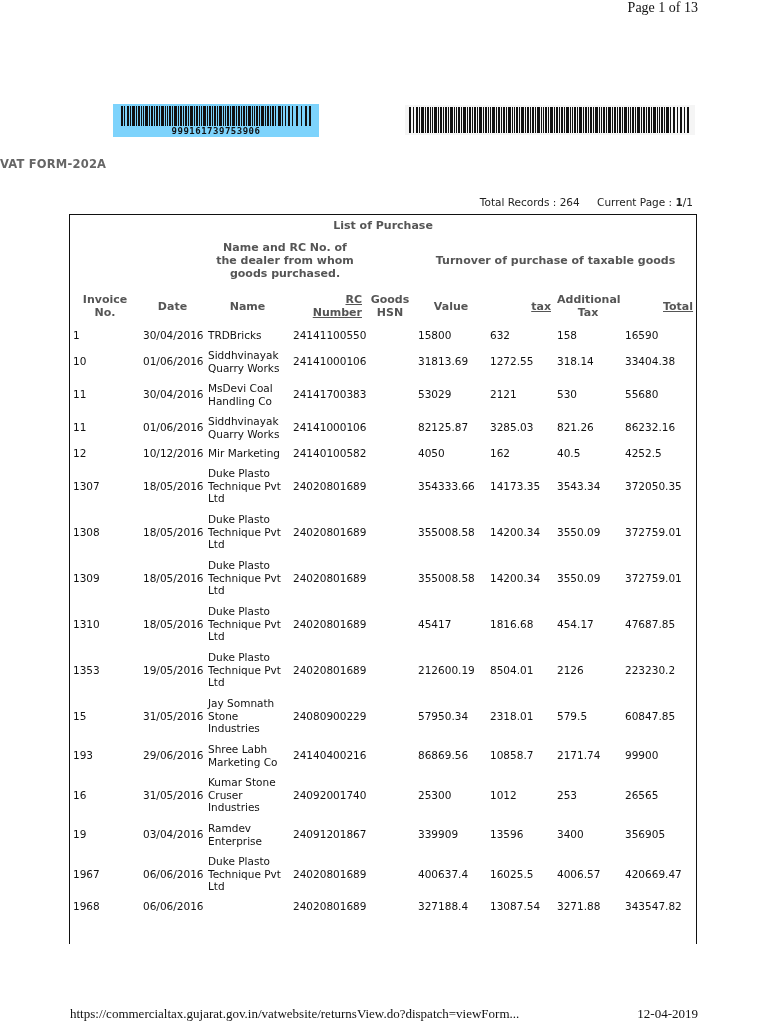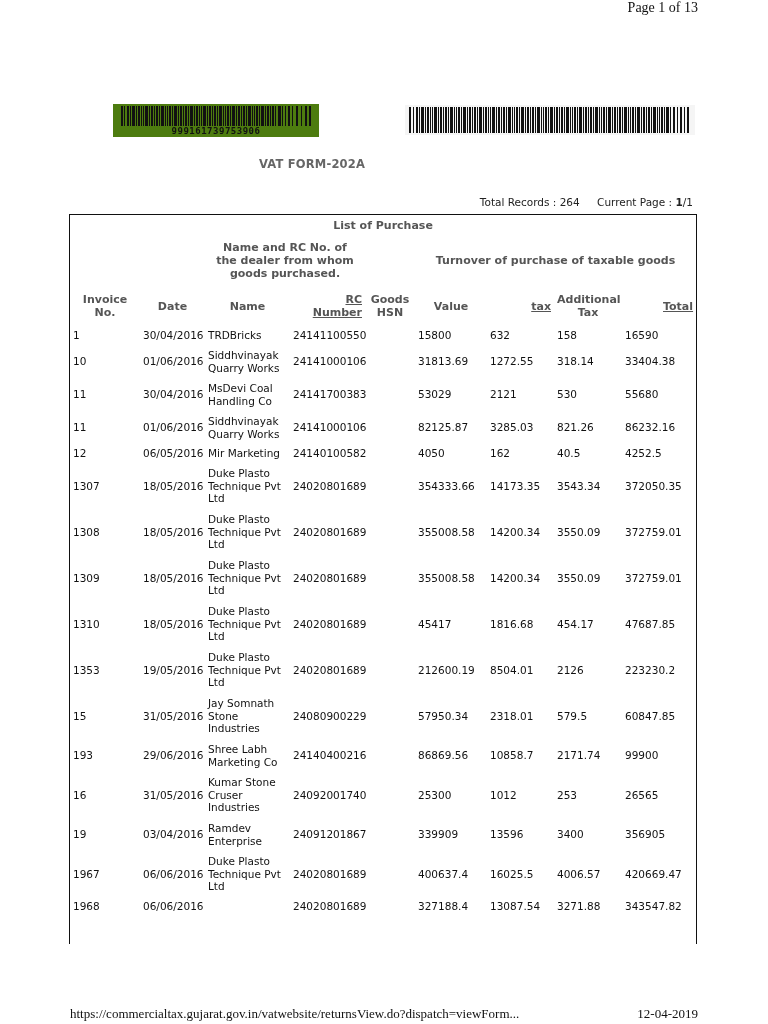--- a/index.html
+++ b/index.html
@@ -6,34 +6,34 @@
     html, body { width: 768px; height: 1024px; background: #ffffff; overflow: hidden; }
     body { position: relative; font-family: "DejaVu Sans", sans-serif; color: #111; }
 
     .page-num {
       position: absolute; top: 0px; right: 70px;
       font-family: "Liberation Serif", serif; font-size: 14px; color: #111;
     }
 
     .barcode-left {
       position: absolute; left: 113px; top: 104px; width: 206px; height: 33px;
-      background: #4d7c0f;
+      background: #7dd3fc;
     }
     .barcode-left .bars { position: absolute; left: 8px; top: 2px; width: 190px; height: 20px; }
     .barcode-left .bc-num {
       position: absolute; left: 0; right: 0; top: 22px; text-align: center;
       font-family: "DejaVu Sans Mono", monospace; font-size: 9px; font-weight: bold; letter-spacing: 0.5px; color: #111;
     }
     .barcode-right {
       position: absolute; left: 405px; top: 105px; width: 290px; height: 30px; background: #f5f5f5;
     }
     .barcode-right .bars { position: absolute; left: 4px; top: 2px; width: 282px; height: 26px; }
 
     .form-title {
-      position: absolute; top: 157px; left: 0; width: 624px; text-align: center;
+      position: absolute; top: 157px; left: 0; width: 624px; 
       font-size: 11.5px; font-weight: bold; color: #666; letter-spacing: 0.2px;
     }
 
     .records {
       position: absolute; top: 196px; right: 75px; font-size: 10.5px; color: #222;
     }
     .records .cp { margin-left: 14px; }
     .records b { font-weight: bold; }
 
     .table-box {
@@ -341,21 +341,21 @@
       <td>Siddhvinayak Quarry Works</td>
       <td>24141000106</td>
       <td></td>
       <td>82125.87</td>
       <td>3285.03</td>
       <td>821.26</td>
       <td>86232.16</td>
     </tr>
     <tr class="r1">
       <td>12</td>
-      <td>06/05/2016</td>
+      <td>10/12/2016</td>
       <td>Mir Marketing</td>
       <td>24140100582</td>
       <td></td>
       <td>4050</td>
       <td>162</td>
       <td>40.5</td>
       <td>4252.5</td>
     </tr>
     <tr class="r3">
       <td>1307</td>

